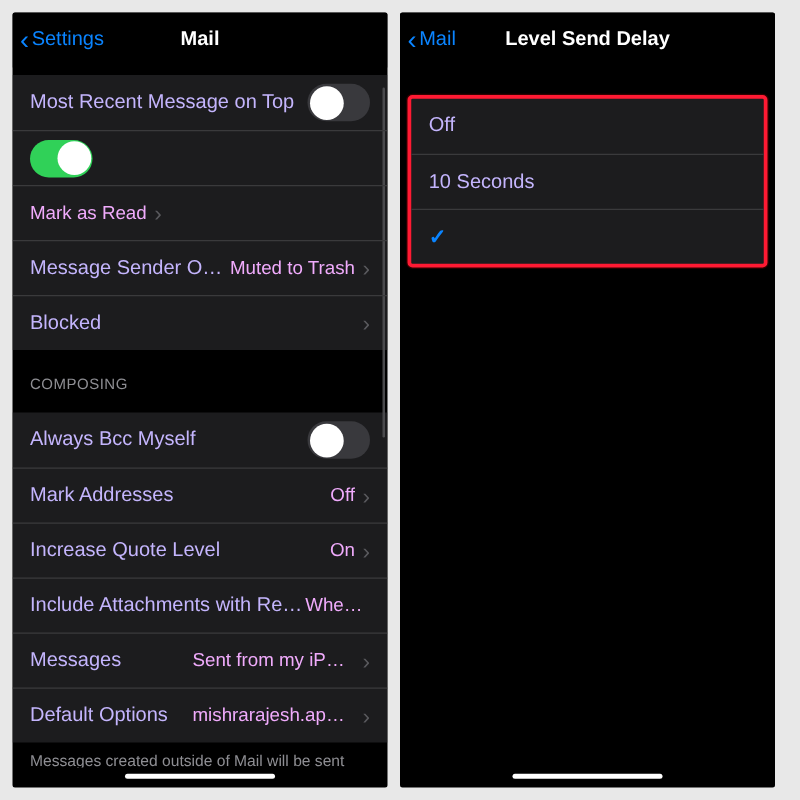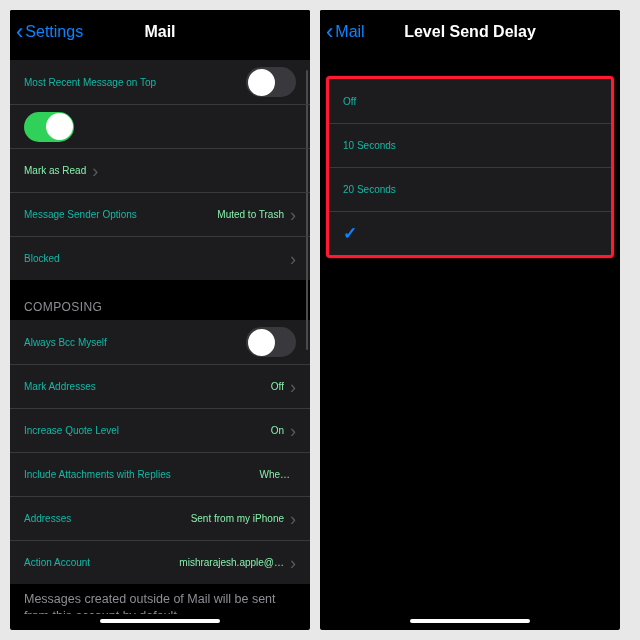--- a/index.html
+++ b/index.html
@@ -45,41 +45,41 @@
   .group { background: #1c1c1e; border-radius: 0; }
   .row {
     display: flex;
     align-items: center;
     min-height: 44px;
     padding: 0 14px;
     border-top: 0.5px solid #3a3a3c;
     position: relative;
   }
   .group .row:first-child { border-top: none; }
-  .row .label { flex: 1; color: #14b8a6; font-size: 10px; white-space: nowrap; overflow: hidden; text-overflow: ellipsis; }
-  .row .value { color: #86efac; font-size: 10px; margin-right: 6px; white-space: nowrap; max-width: 130px; overflow: hidden; text-overflow: ellipsis; }
+  .row .label { flex: 1; color: #c4b5fd; font-size: 16px; white-space: nowrap; overflow: hidden; text-overflow: ellipsis; }
+  .row .value { color: #f0abfc; font-size: 15px; margin-right: 6px; white-space: nowrap; max-width: 130px; overflow: hidden; text-overflow: ellipsis; }
   .row .disclosure { color: #5a5a5e; font-size: 18px; font-weight: 300; line-height: 1; }
   .toggle {
     width: 50px; height: 30px; border-radius: 15px;
     position: relative;
   }
   .toggle .knob {
     width: 27px; height: 27px; border-radius: 50%;
     background: #fff;
     position: absolute; top: 1.5px;
   }
   .toggle.off { background: #39393d; }
   .toggle.off .knob { left: 1.5px; }
   .toggle.on { background: #30d158; }
   .toggle.on .knob { right: 1.5px; }
   .section-header {
     color: #8e8e93;
     font-size: 12px;
     letter-spacing: 0.4px;
-    padding: 20px 14px 6px;
+    padding: 20px 14px 16px;
     text-transform: uppercase;
   }
   .section-footer {
     color: #8e8e93;
     font-size: 12.5px;
     padding: 7px 14px 2px;
     line-height: 1.35;
   }
   .scroll-indicator {
     position: absolute;
@@ -168,26 +168,26 @@
       <div class="row">
         <span class="label">Increase Quote Level</span>
         <span class="value">On</span>
         <span class="disclosure">›</span>
       </div>
       <div class="row">
         <span class="label">Include Attachments with Replies</span>
         <span class="value">Whe…</span>
       </div>
       <div class="row">
-        <span class="label">Addresses</span>
+        <span class="label">Messages</span>
         <span class="value">Sent from my iPhone</span>
         <span class="disclosure">›</span>
       </div>
       <div class="row">
-        <span class="label">Action Account</span>
+        <span class="label">Default Options</span>
         <span class="value">mishrarajesh.apple@…</span>
         <span class="disclosure">›</span>
       </div>
     </div>
     <div class="section-footer">Messages created outside of Mail will be sent from this account by default.</div>
 
   </div>
   <div class="home-indicator"></div>
 </div>
 
@@ -203,21 +203,18 @@
   <div class="content">
     <div class="spacer-group"></div>
     <div class="group hilite" style="margin:0 6px;">
       <div class="row">
         <span class="label">Off</span>
       </div>
       <div class="row">
         <span class="label">10 Seconds</span>
       </div>
       <div class="row">
-        <span class="label">20 Seconds</span>
-      </div>
-      <div class="row">
         <span class="check">✓</span>
       </div>
     </div>
   </div>
   <div class="home-indicator"></div>
 </div>
 
 </body></html>

